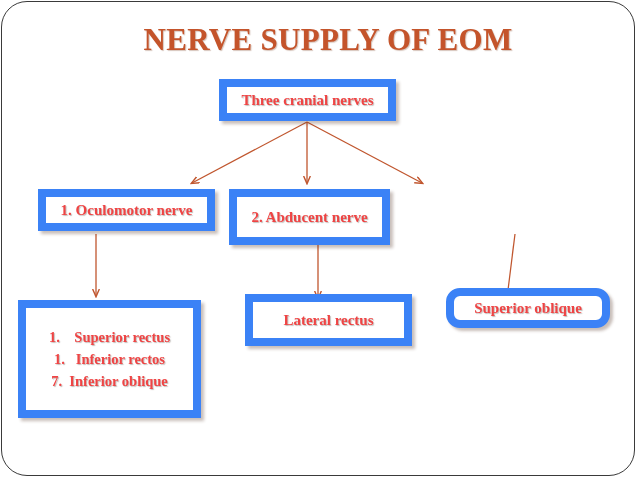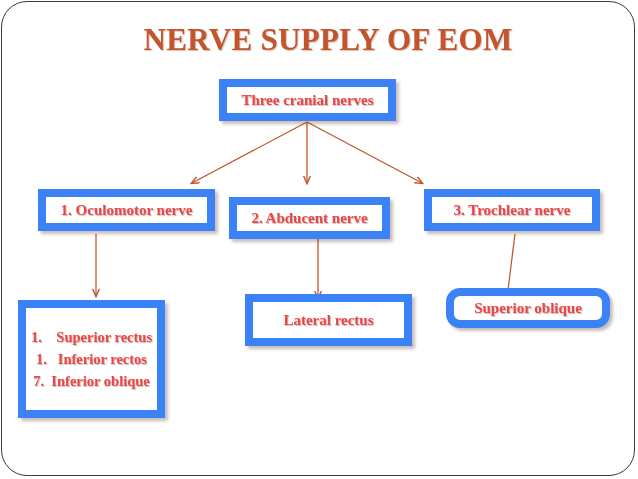--- a/index.html
+++ b/index.html
@@ -56,29 +56,29 @@
     font-size: 15px;
     box-shadow: 3px 3px 3px rgba(90,60,45,0.33);
   }
   .node-inner {
     padding: 0 6px;
     line-height: 1.25;
     text-shadow: 1px 1px 1px rgba(120,110,105,0.45);
   }
   #node-root     { left: 219px; top: 79px;  width: 177px; height: 42px; }
   #node-cn3      { left: 18px;  top: 189px; width: 177px; height: 42px; margin-left: 20px; }
-  #node-cn6      { left: 229px; top: 189px; width: 161px; height: 42px; margin-top: 8px; }
+  #node-cn6      { left: 229px; top: 189px; width: 161px; height: 56px; }
   #node-cn4      { left: 424px; top: 189px; width: 176px; height: 42px; }
   #node-cn6-m    { left: 245px; top: 294px; width: 167px; height: 52px; }
   #node-cn4-m    { left: 446px; top: 288px; width: 164px; height: 40px; border-radius: 14px; }
 
   #node-cn3-list {
     left: 18px;
     top: 300px;
-    width: 147px;
+    width: 183px;
     height: 118px;
     align-items: center;
     justify-content: center;
   }
   #node-cn3-list .list {
     list-style: none;
     margin: 0;
     padding: 0;
     width: 100%;
   }
@@ -130,23 +130,20 @@
   </div>
 
   <div class="node" id="node-cn3">
     <span class="node-inner">1. Oculomotor nerve</span>
   </div>
 
   <div class="node" id="node-cn6">
     <span class="node-inner">2. Abducent nerve</span>
   </div>
 
-  <div class="node" id="node-cn4">
-    <span class="node-inner">3. Trochlear nerve</span>
-  </div>
 
   <div class="node" id="node-cn3-list">
     <ul class="list">
       <li>1.    Superior rectus</li>
       <li>1.   Inferior rectos</li>
       <li>7.  Inferior oblique</li>
     </ul>
   </div>
 
   <div class="node" id="node-cn6-m">

